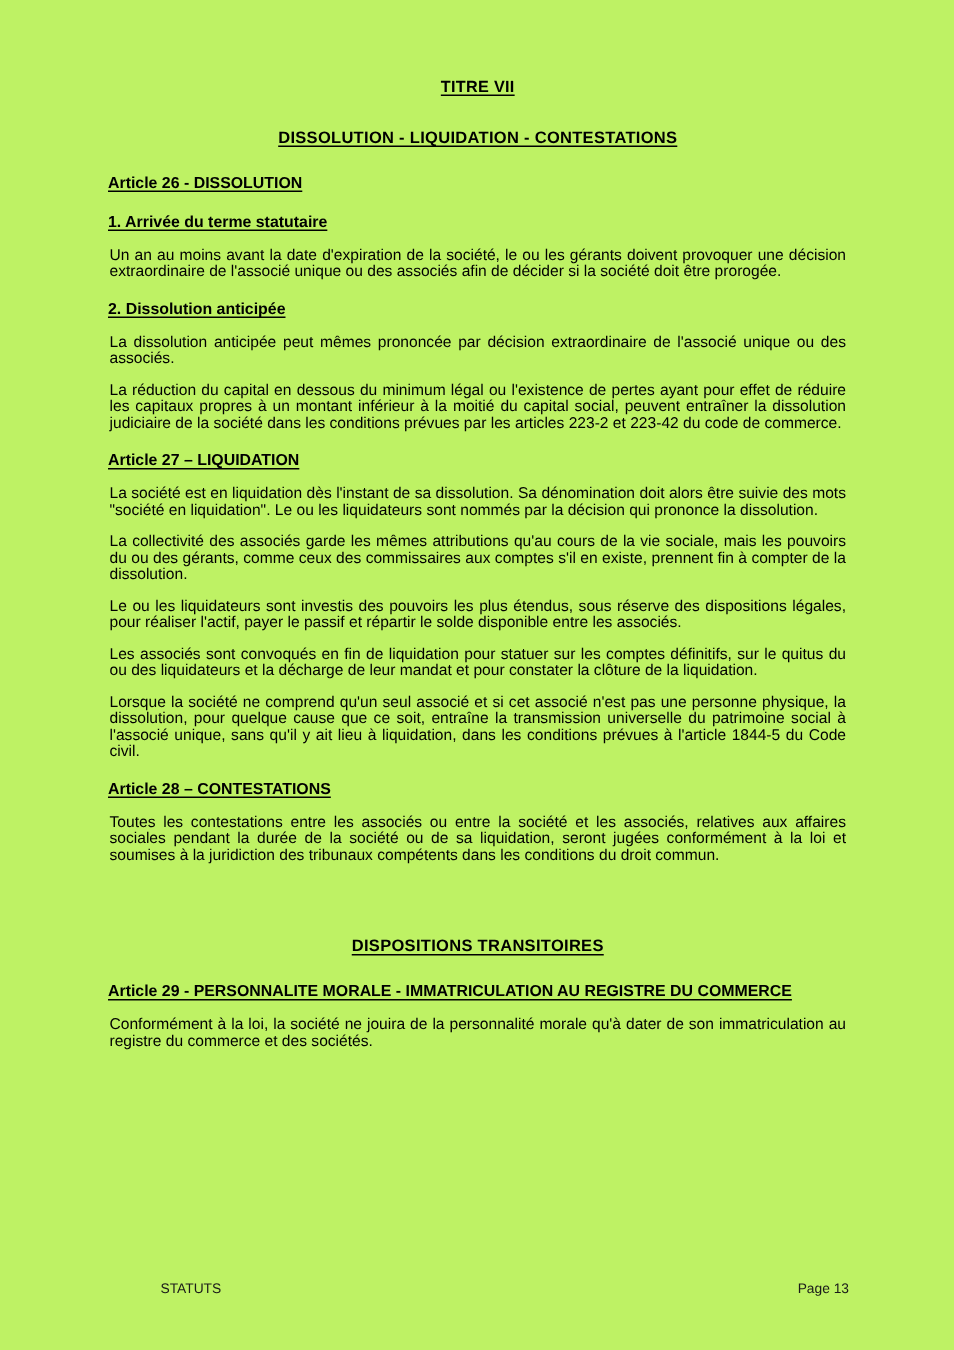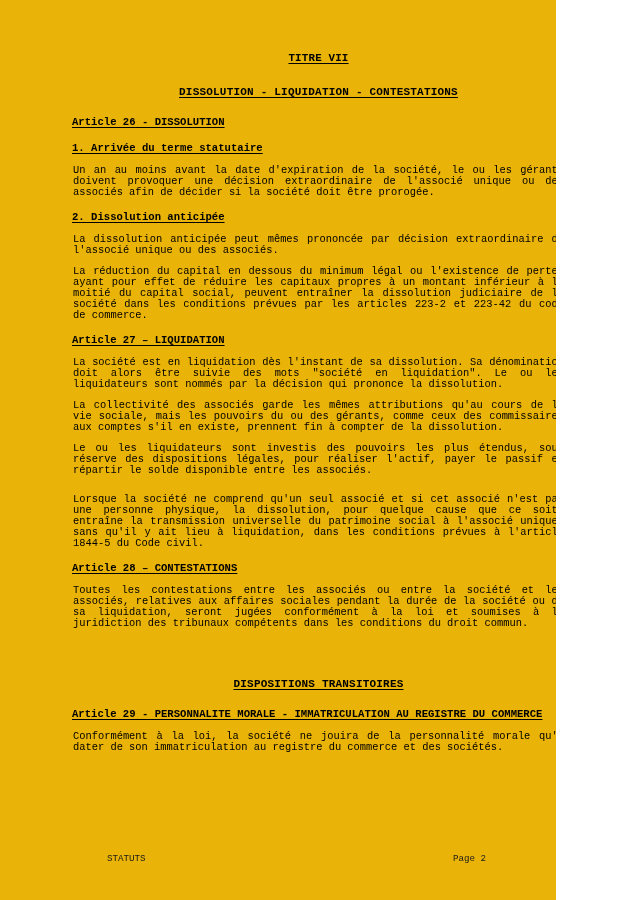--- a/index.html
+++ b/index.html
@@ -4,25 +4,25 @@
 <title>STATUTS - Page 12</title>
 <style>
   html, body {
     margin: 0;
     padding: 0;
     background: #ffffff;
   }
 
   .page {
     position: relative;
-    width: 556px;
+    width: 636px;
     height: 900px;
-    background: #eab308;
+    background: #bef264;
     box-sizing: border-box;
-    font-family: Liberation Mono, monospace;
+    font-family: Liberation Sans, sans-serif;
     color: #000000;
     overflow: hidden;
   }
 
   .content {
     position: absolute;
     left: 72px;
     top: 52px;
     width: 493px;
   }
@@ -145,20 +145,21 @@
     <div class="sp-8"></div>
 
     <p class="para">La collectivité des associés garde les mêmes attributions qu'au cours de la vie sociale, mais les pouvoirs du ou des gérants, comme ceux des commissaires aux comptes s'il en existe, prennent fin à compter de la dissolution.</p>
 
     <div class="sp-8"></div>
 
     <p class="para">Le ou les liquidateurs sont investis des pouvoirs les plus étendus, sous réserve des dispositions légales, pour réaliser l'actif, payer le passif et répartir le solde disponible entre les associés.</p>
 
     <div class="sp-8"></div>
 
+    <p class="para">Les associés sont convoqués en fin de liquidation pour statuer sur les comptes définitifs, sur le quitus du ou des liquidateurs et la décharge de leur mandat et pour constater la clôture de la liquidation.</p>
 
     <div class="sp-8"></div>
 
     <p class="para">Lorsque la société ne comprend qu'un seul associé et si cet associé n'est pas une personne physique, la dissolution, pour quelque cause que ce soit, entraîne la transmission universelle du patrimoine social à l'associé unique, sans qu'il y ait lieu à liquidation, dans les conditions prévues à l'article 1844-5 du Code civil.</p>
 
     <div class="sp-12"></div>
 
     <p class="heading"><span>Article 28 – CONTESTATIONS</span></p>
 
     <div class="sp-10"></div>
@@ -177,16 +178,16 @@
     <p class="heading"><span>Article 29 - PERSONNALITE MORALE - IMMATRICULATION AU REGISTRE DU COMMERCE</span></p>
 
     <div class="sp-10"></div>
 
     <p class="para">Conformément à la loi, la société ne jouira de la personnalité morale qu'à dater de son immatriculation au registre du commerce et des sociétés.</p>
 
   </div>
 
   <div class="footer">
     <span class="footer-left">STATUTS</span>
-    <span class="footer-right">Page 2</span>
+    <span class="footer-right">Page 13</span>
   </div>
 
 </div>
 
 </body></html>

